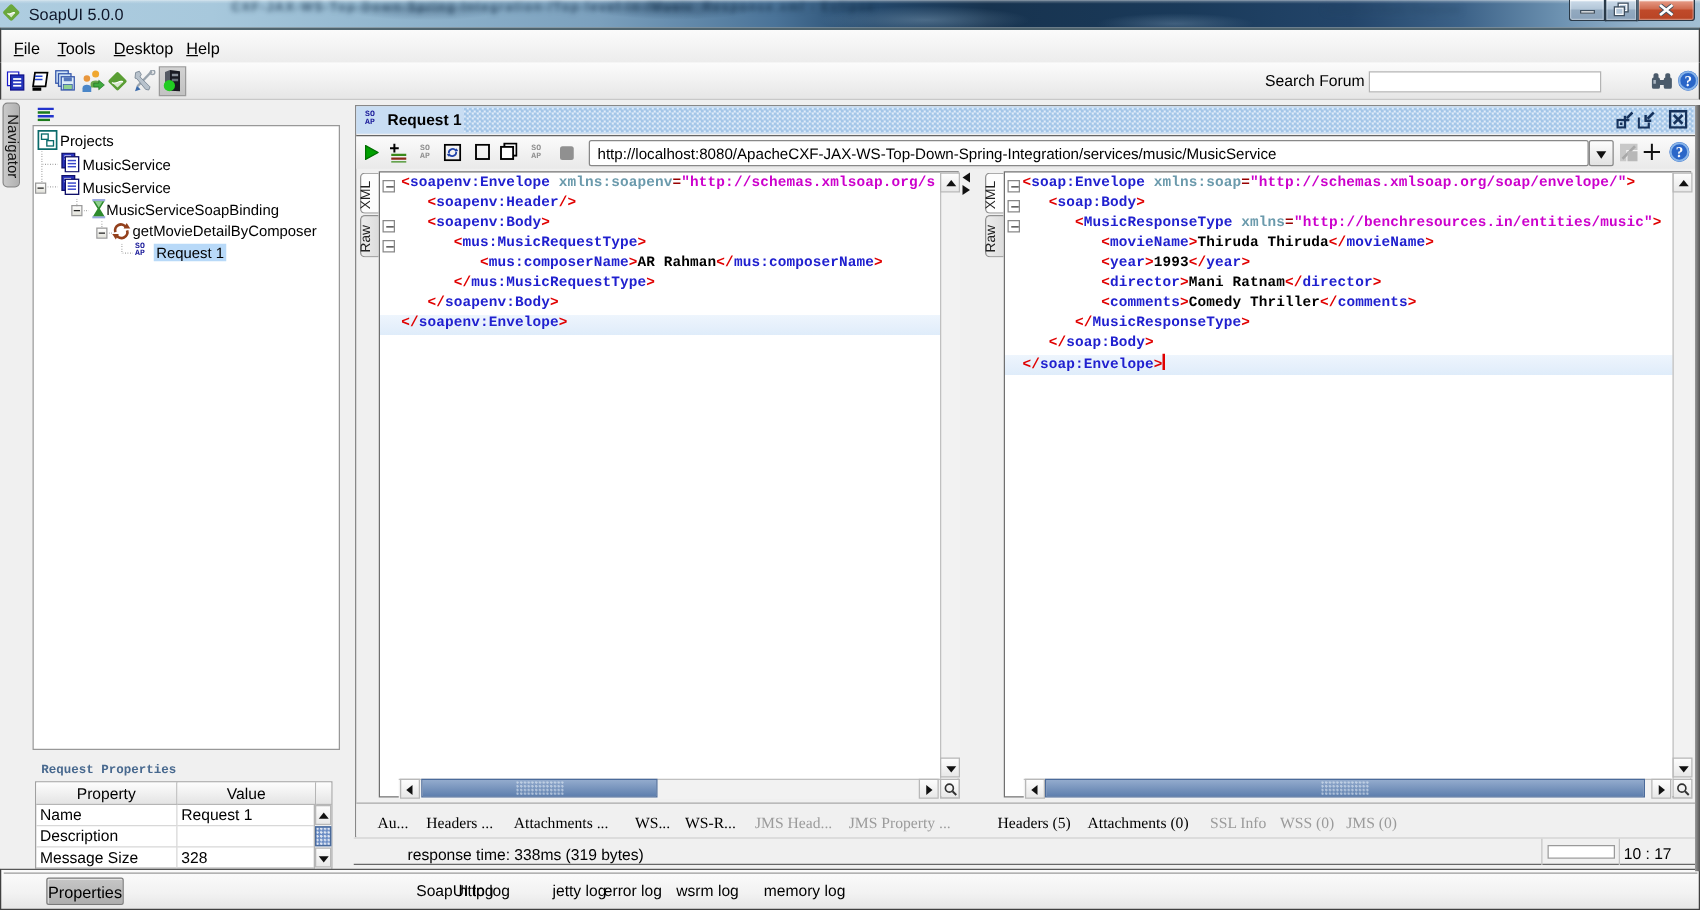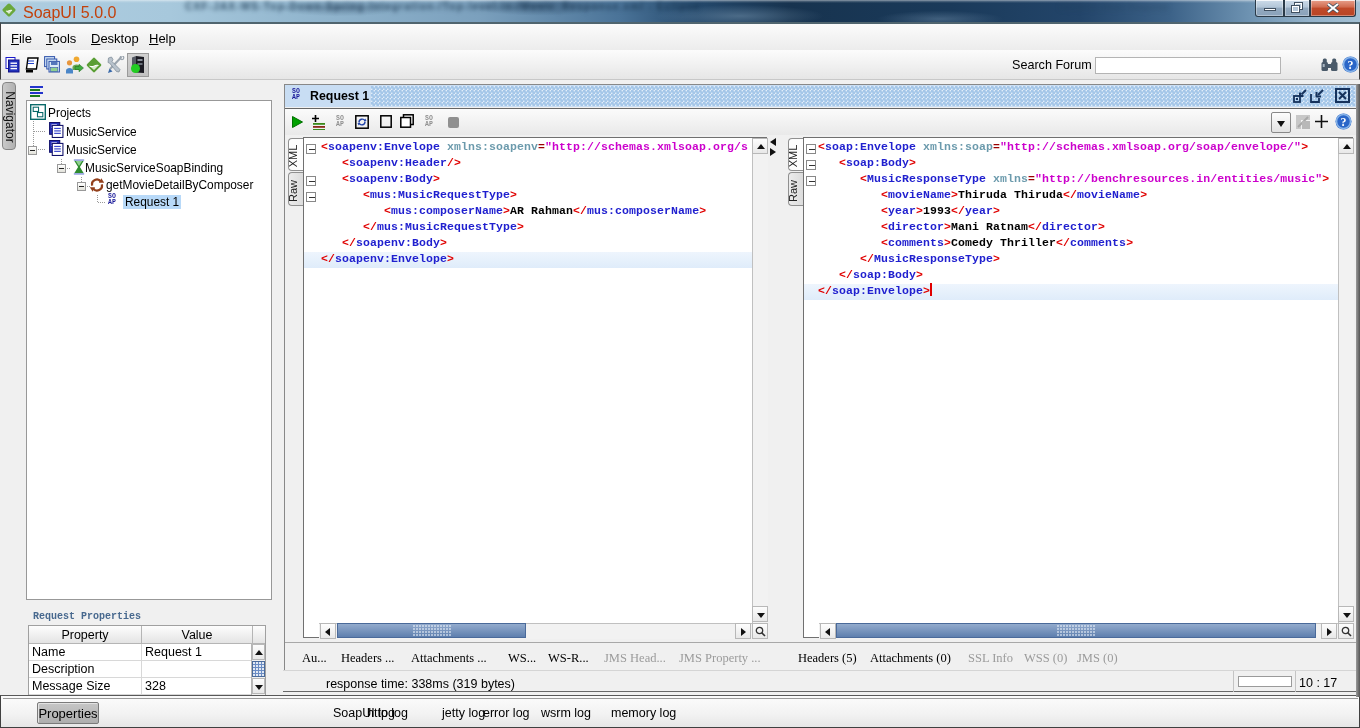--- a/index.html
+++ b/index.html
@@ -13,21 +13,21 @@
     linear-gradient(180deg, rgba(255,255,255,.55) 0px, rgba(255,255,255,.25) 1px, rgba(255,255,255,0) 3px),
     radial-gradient(ellipse 120px 16px at 740px 16px, rgba(120,150,175,.5), rgba(120,150,175,0) 70%),
     radial-gradient(ellipse 90px 12px at 940px 19px, rgba(110,140,168,.45), rgba(110,140,168,0) 70%),
     radial-gradient(ellipse 100px 14px at 540px 6px, rgba(40,70,100,.5), rgba(40,70,100,0) 70%),
     radial-gradient(ellipse 90px 12px at 340px 8px, rgba(60,90,118,.4), rgba(60,90,118,0) 70%),
     linear-gradient(90deg, #aecde0 0px, #a7c8dc 170px, #93b7cf 300px, #7ba0bd 480px, #4a7398 620px, #24486b 700px, #17334f 790px, #1a3a5a 950px, #23456a 1080px, #3c6288 1170px, #6e93b2 1250px, #93b2ca 1310px, #a3c0d4 1360px);
 }
 #ghosttext { left:185px; top:1px; width:610px; height:12px; color:rgba(20,48,74,.75); font-size:10px; font-weight:bold; filter:blur(2px); white-space:nowrap; overflow:hidden; letter-spacing:1.2px; }
 #ghosttext2 { left:1060px; top:2px; width:190px; height:10px; color:rgba(35,65,92,.55); font-size:9px; filter:blur(2.4px); white-space:nowrap; overflow:hidden; }
 #applogo { left:2px; top:3px; width:14px; height:14px; }
-#apptitle { left:23px; top:4px; color:#c2410c; font-size:16px; }
+#apptitle { left:23px; top:4px; color:#0f172a; font-size:13px; }
 
 .winbtn { top:0; height:17px; border:1px solid #2a3a48; border-top:none; box-shadow:inset 0 1px 0 rgba(255,255,255,.7), inset 0 0 0 1px rgba(255,255,255,.35); }
 #btnmin { left:1255px; width:29px; border-radius:0 0 0 3px; background:linear-gradient(180deg,#cddcea 0%,#b3c6d8 45%,#93aac0 50%,#8aa2ba 100%); }
 #btnmax { left:1284px; width:26px; background:linear-gradient(180deg,#cddcea 0%,#b3c6d8 45%,#93aac0 50%,#8aa2ba 100%); }
 #btnclose { left:1310px; width:46px; border-radius:0 0 3px 0; background:linear-gradient(180deg,#e8a08c 0%,#d06a4e 45%,#c04a2a 50%,#b84424 100%); }
 .winglyph { position:absolute; color:#fff; }
 
 
 #menubar { left:0; top:22px; width:1360px; height:28px; background:linear-gradient(180deg,#fbfbfb,#ececec); border-top:2px solid #50656f; border-left:1px solid #404040; border-right:1px solid #404040; }
 .menuitem { position:absolute; top:7px; font-size:13px; color:#000; }
@@ -338,20 +338,21 @@
     </svg>
     <svg style="position:absolute;left:95px;top:6px;" width="12" height="13" viewBox="0 0 12 13">
         <rect x="0.8" y="0.8" width="10.4" height="11.4" fill="none" stroke="#000" stroke-width="1.5"></rect>
       </svg>
     <svg style="position:absolute;left:115px;top:5px;" width="14" height="14" viewBox="0 0 14 14">
       <rect x="3.5" y="0.8" width="9.7" height="9.7" fill="#fff" stroke="#000" stroke-width="1.5"></rect>
       <rect x="0.8" y="3.5" width="9.7" height="9.7" fill="#fff" stroke="#000" stroke-width="1.5"></rect>
     </svg>
     <div class="soapico gray" style="position:absolute;left:140px;top:7px;">SO<br>AP</div>
     <span style="position:absolute;left:163px;top:8px;width:11px;height:11px;background:#909090;border-radius:2px;"></span>
+    <span id="urlfield">http://localhost:8080/ApacheCXF-JAX-WS-Top-Down-Spring-Integration/services/music/MusicService</span>
     <span id="urldrop">
         <span style="position:absolute;left:5px;top:8px;width:0;height:0;border-left:4.5px solid transparent;border-right:4.5px solid transparent;border-top:6px solid #111;"></span>
       </span>
     <svg style="position:absolute;left:1010px;top:5px;" width="16" height="16" viewBox="0 0 16 16">
       <rect x="1" y="1" width="14" height="5" fill="#c8c8c8"></rect>
       <rect x="1" y="6" width="5" height="9" fill="#c8c8c8"></rect>
       <path d="M3 13 L13 3" stroke="#a8a8a8" stroke-width="2"></path>
       <rect x="7" y="7" width="8" height="8" fill="#b8b8b8"></rect>
     </svg>
     <path>

